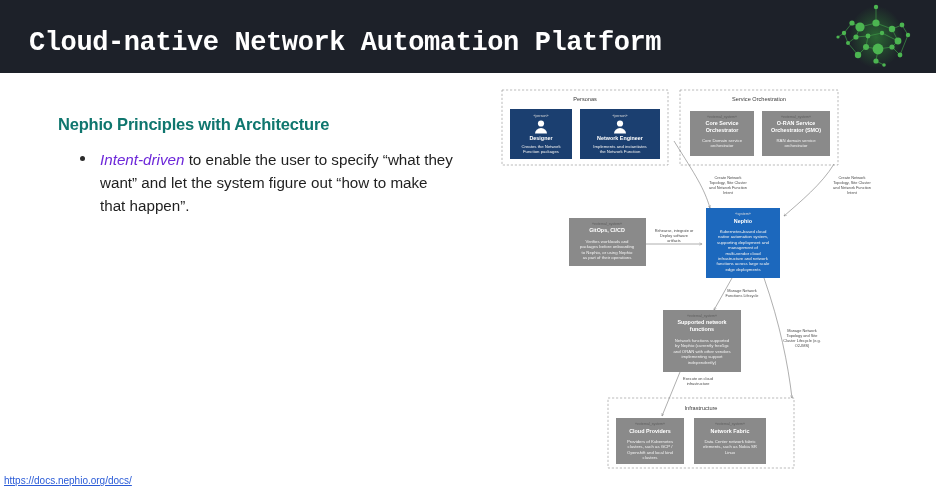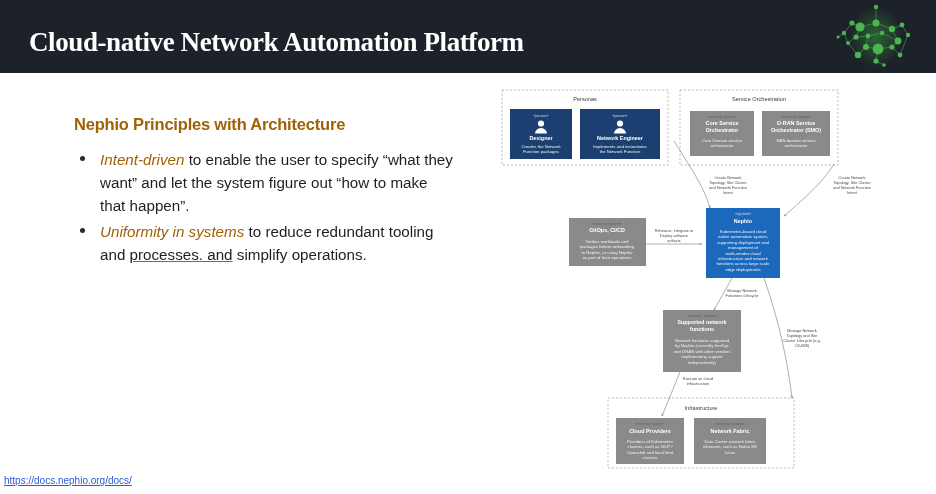--- a/index.html
+++ b/index.html
@@ -17,42 +17,42 @@
     position:absolute; left:0; top:0; width:936px; height:73px;
     background:#1d2129;
     display:flex; align-items:center;
   }
   .header-title {
     color:#ffffff;
     font-size:27px;
     font-weight:bold;
     letter-spacing:-0.4px;
     margin-left:29px;
-    font-family:Liberation Serif, serif;
+    font-family:Liberation Mono, monospace;
     margin-top:12px;
   }
   .header-logo { position:absolute; right:14px; top:3px; width:96px; height:68px; }
 
   
   .left-col { position:absolute; left:0; top:73px; width:480px; height:421px; }
   .principles-title {
-    position:absolute; left:74px; top:42px;
-    font-size:16.5px; font-weight:bold; color:#a16207;
+    position:absolute; left:58px; top:42px;
+    font-size:16.5px; font-weight:bold; color:#0f766e;
     letter-spacing:-0.2px;
   }
   .bullets { position:absolute; left:76px; top:75px; width:380px; }
   .bullet { position:relative; padding-left:24px; margin-bottom:3px; }
   .bullet .dot {
     position:absolute; left:4px; top:8px; width:5px; height:5px;
     border-radius:50%; background:#2b2b2b;
   }
   .bullet p {
     margin:0; font-size:15.2px; line-height:23px; color:#1f1f1f;
   }
-  .em-blue { color:#a16207; font-style:italic;text-align:right; }
+  .em-blue { color:#6d28d9; font-style:italic;text-align:right; }
   .u-link { text-decoration:underline; text-decoration-color:#2a7bd4; }
 
   .footer-link {
     position:absolute; left:4px; top:475px;
     font-size:10px; color:#2a5bd7; text-decoration:underline;
   }
 
   
   .diagram { position:absolute; left:488px; top:84px; width:448px; height:400px; }
   .diagram svg { display:block; }
@@ -118,24 +118,20 @@
 </div>
 
 <div class="left-col">
   <div class="principles-title">Nephio Principles with Architecture</div>
 
   <div class="bullets">
     <div class="bullet">
       <span class="dot"></span>
       <p><span class="em-blue">Intent-driven</span><span> to enable the user to specify “what they want” and let the system figure out “how to make that happen”.</span></p>
     </div>
-    <div class="bullet">
-      <span class="dot"></span>
-      <p><span class="em-blue">Uniformity in systems</span><span> to reduce redundant tooling and </span><span class="u-link">processes. and</span><span> simplify operations.</span></p>
-    </div>
   </div>
 </div>
 
 <a class="footer-link" href="#">https://docs.nephio.org/docs/</a>
 
 <div class="diagram">
 <svg width="448" height="400" viewBox="0 0 448 400" xmlns="http://www.w3.org/2000/svg">
   <defs>
     <marker id="ah" markerWidth="6" markerHeight="6" refX="5" refY="3" orient="auto">
       <path d="M0,0.6 L5.2,3 L0,5.4" fill="none" stroke="#6d6d6d" stroke-width="0.6"></path>

